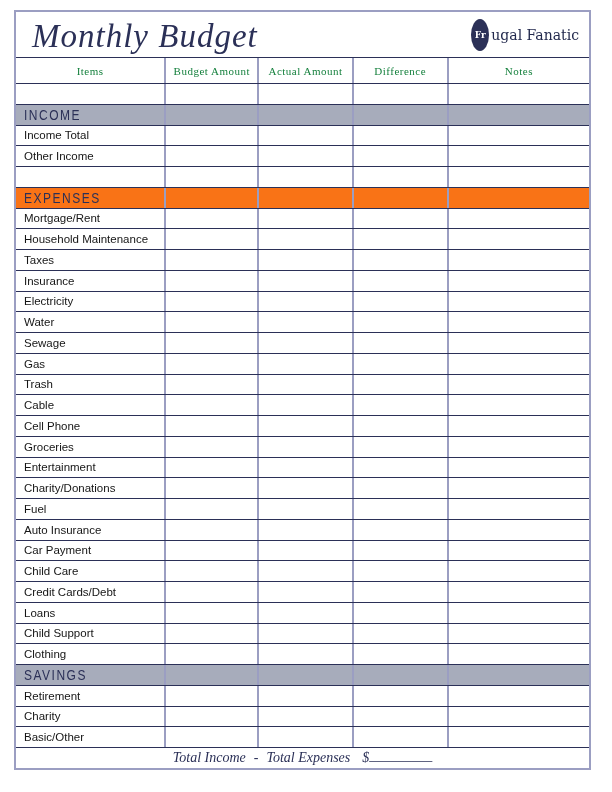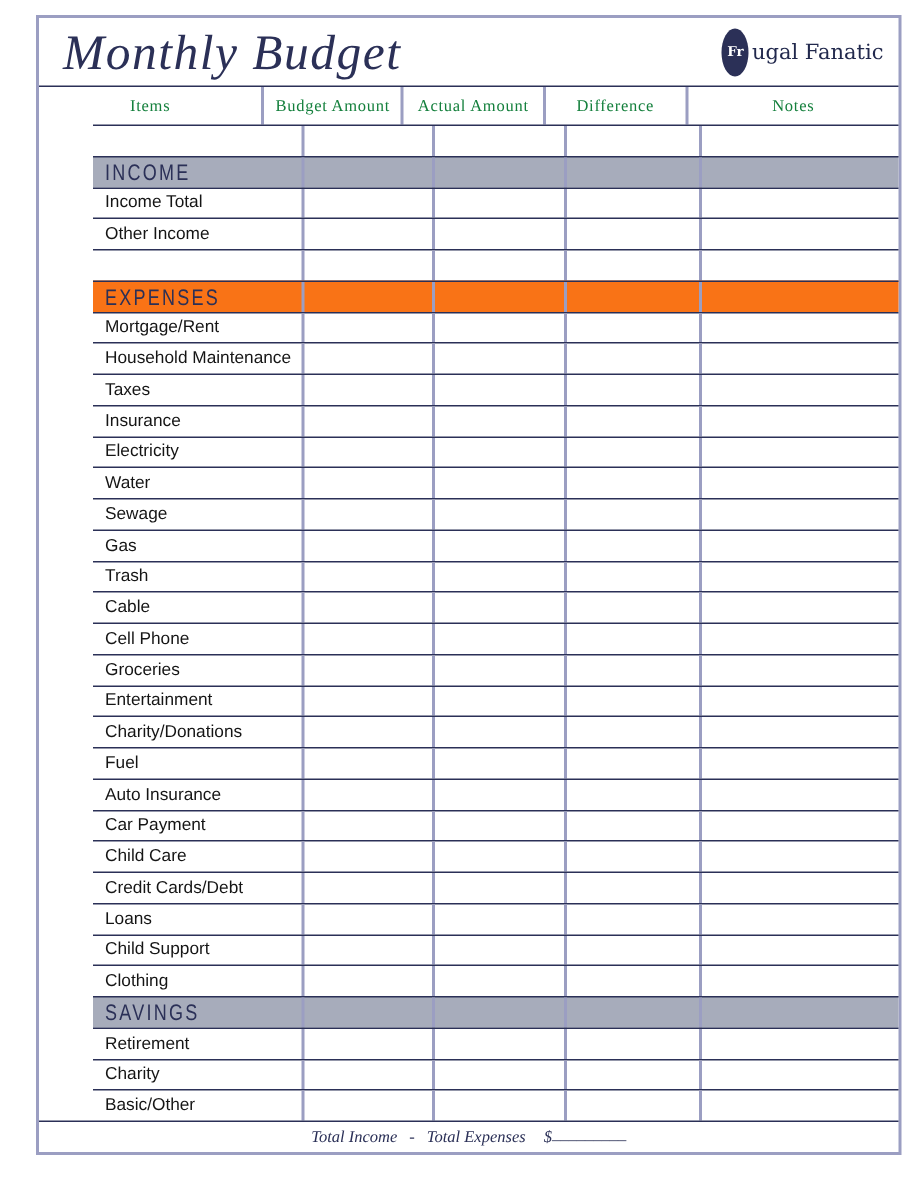--- a/index.html
+++ b/index.html
@@ -1,20 +1,20 @@
 <!DOCTYPE html>
 <html><head>
 <meta charset="utf-8">
 <style>
   * { margin:0; padding:0; box-sizing:border-box; }
   html,body { width:612px; height:792px; background:#ffffff; overflow:hidden;
               font-family:"Liberation Sans", sans-serif; }
 
   .page-frame{
-    position:absolute; left:24px; top:10px; width:577px; height:760px;
+    position:absolute; left:14px; top:10px; width:577px; height:760px;
     border:2px solid #9b9ec2; background:#ffffff;
     display:flex; flex-direction:column;
   }
 
   
   .title-row{
     height:46px; flex:0 0 46px; border-bottom:1px solid #2b3057;
     display:flex; align-items:center; justify-content:space-between;
     padding:0 10px 0 16px;
   }
@@ -42,21 +42,21 @@
   .header-cell{
     border-right:2px solid #9b9ec2;
     display:flex; align-items:center; justify-content:center;
   }
   .header-cell:last-child{ border-right:none; }
   .header-cell span{
     font-family:"Liberation Serif", serif; 
     font-size:11px; color:#15803d; letter-spacing:0.5px;
   }
 
-  .table-body{ flex:1 1 auto; display:flex; flex-direction:column;margin-left:36px; }
+  .table-body{ flex:1 1 auto; display:flex; flex-direction:column; }
   .trow{ flex:1 1 0; border-top:1px solid #2b3057; min-height:0; }
   .cell{
     border-right:2px solid #9b9ec2; overflow:hidden;
     display:flex; align-items:center;
   }
   .cell:last-child{ border-right:none; }
   .label-cell{ padding-left:8px; }
   .label-cell span{ font-size:11.5px; color:#151515; white-space:nowrap; }
 
   .sec-gray{ background:#a7acbb; }
@@ -65,21 +65,21 @@
     font-family:"Liberation Sans", sans-serif;
     font-size:12px; color:#2b3057; letter-spacing:1.5px;
     display:inline-block; transform:scaleY(1.25); transform-origin:left center;
   }
 
   
   .footer-row{
     height:21px; flex:0 0 21px; border-top:1px solid #2b3057;
     display:flex; align-items:center; justify-content:center; gap:8px;
     font-family:"Liberation Serif", serif; font-style:italic;
-    font-size:11px; color:#2b3057;
+    font-size:14px; color:#2b3057;
   }
   .footer-row .blank{ letter-spacing:0px; font-style:normal; transform:translateY(-2px); }
 </style>
 </head>
 <body>
 
 <div class="page-frame">
 
   <div class="title-row">
     <div class="page-title">Monthly Budget</div>

